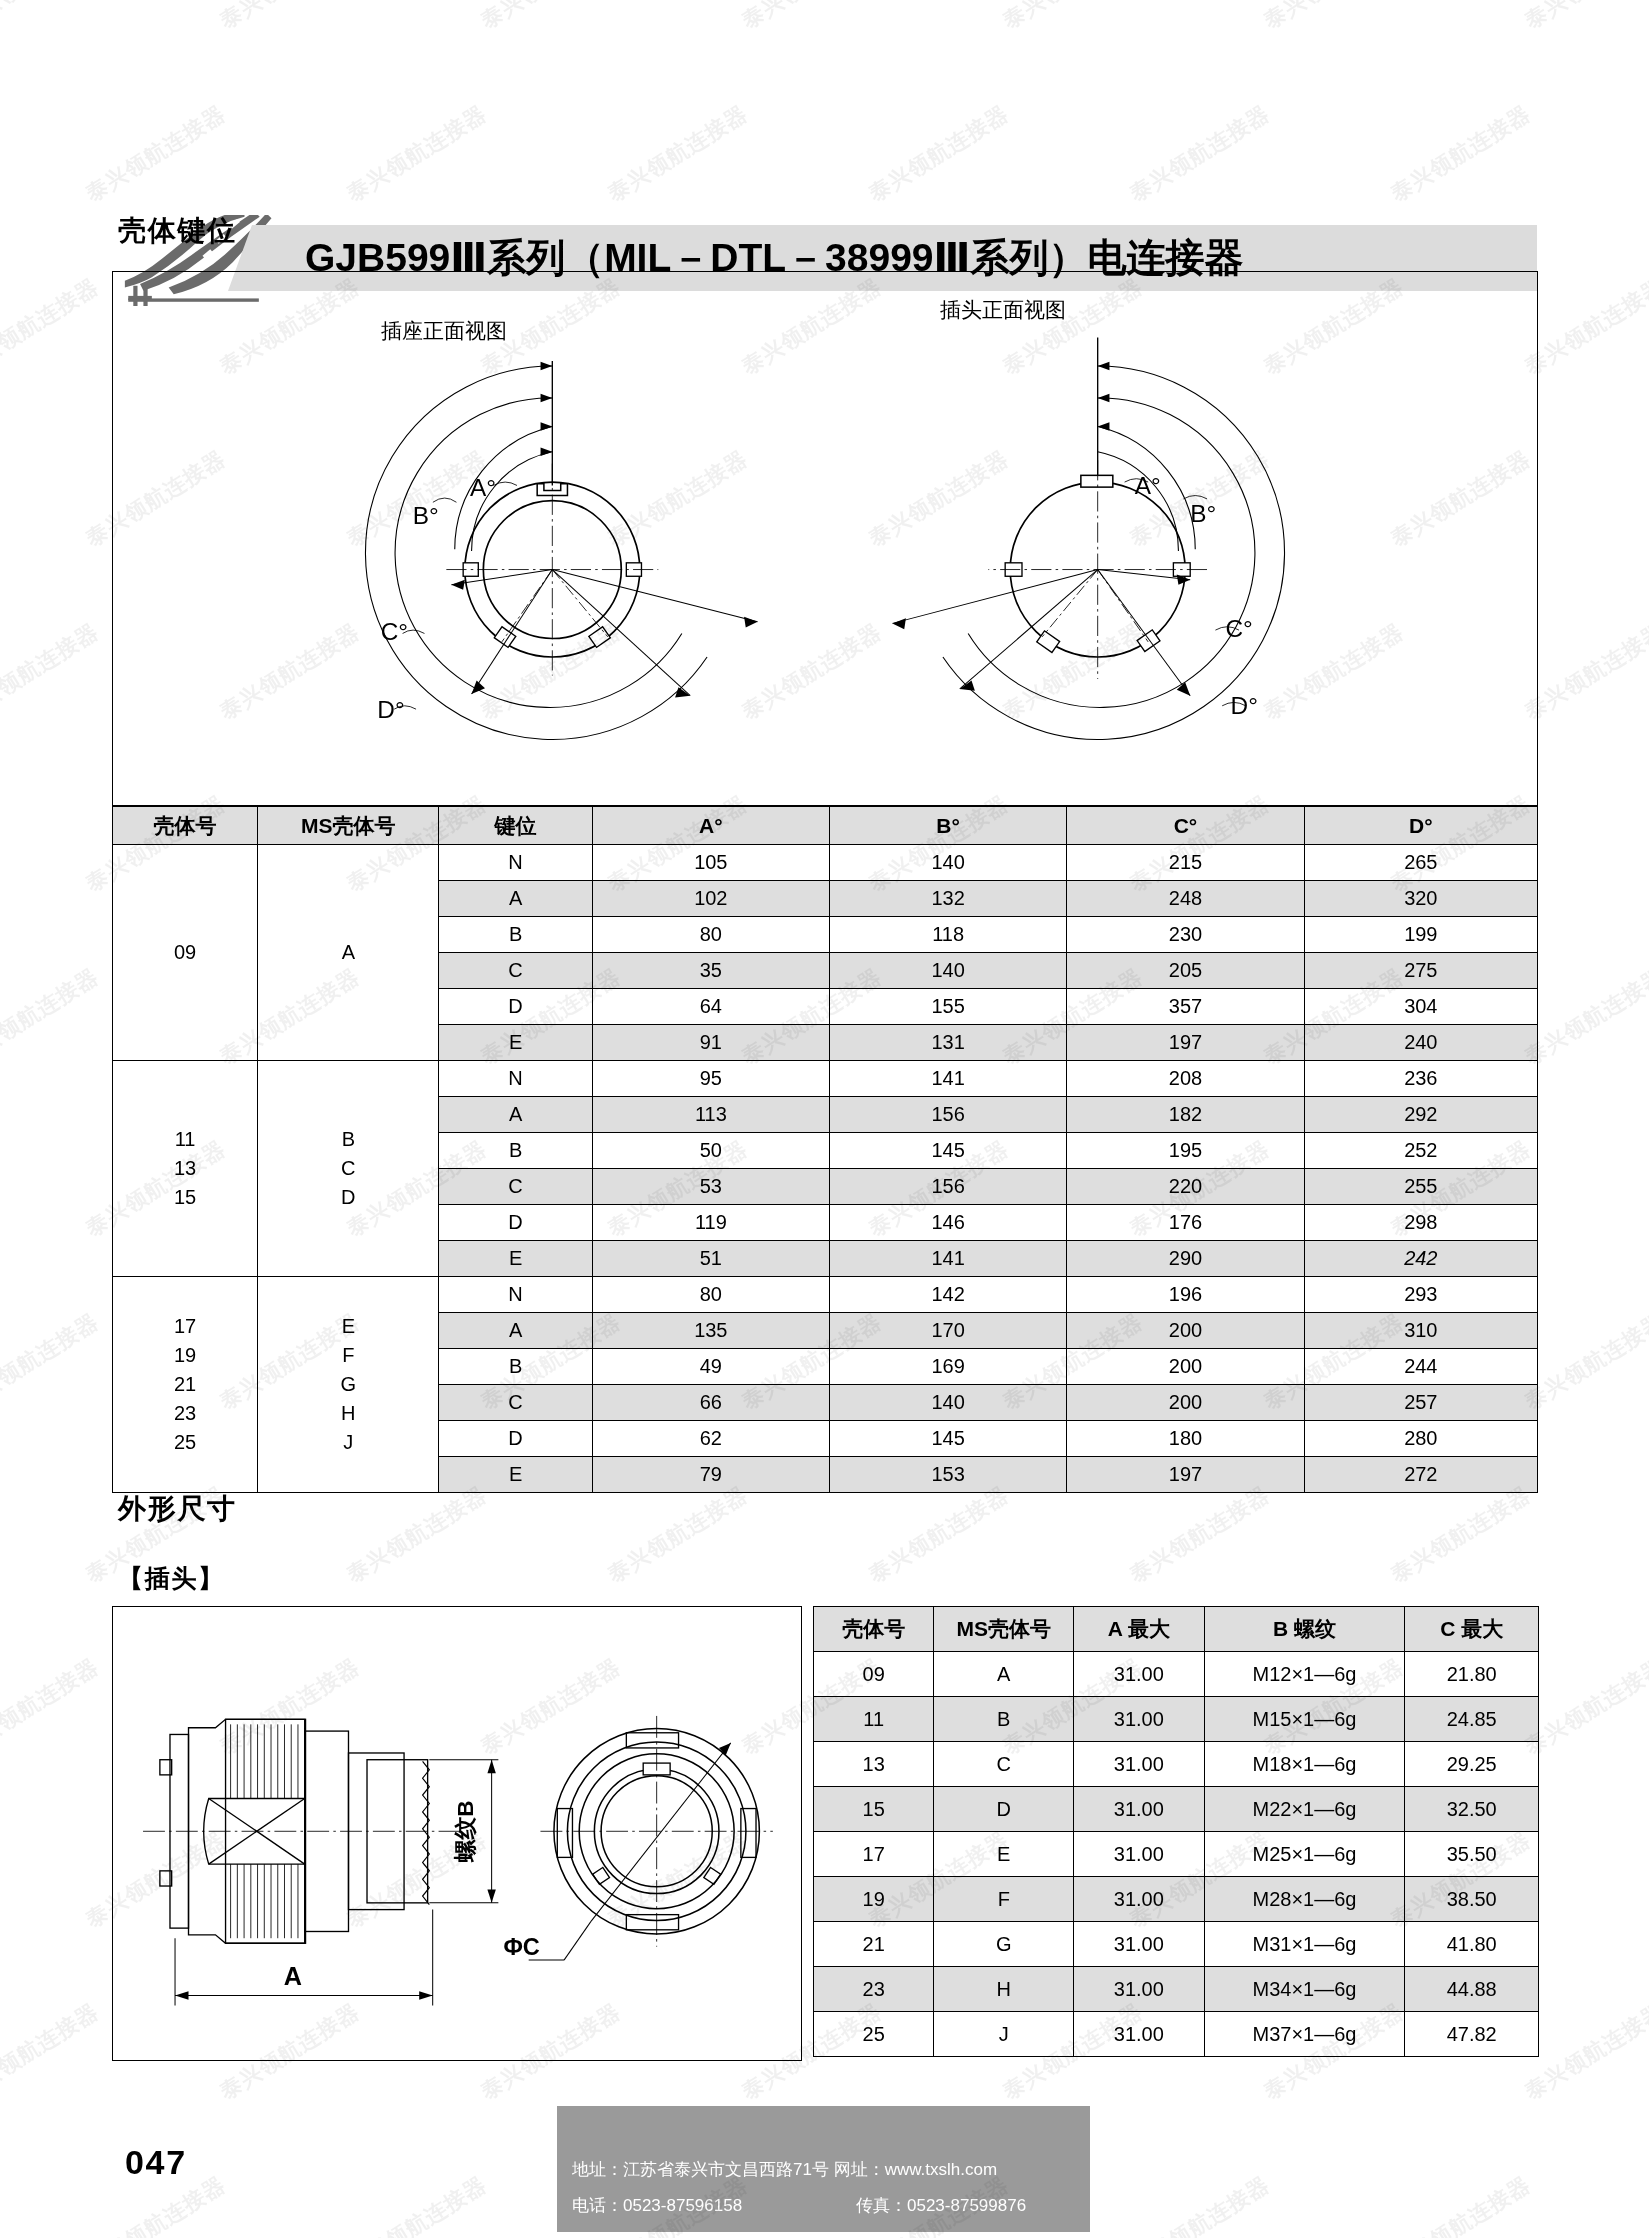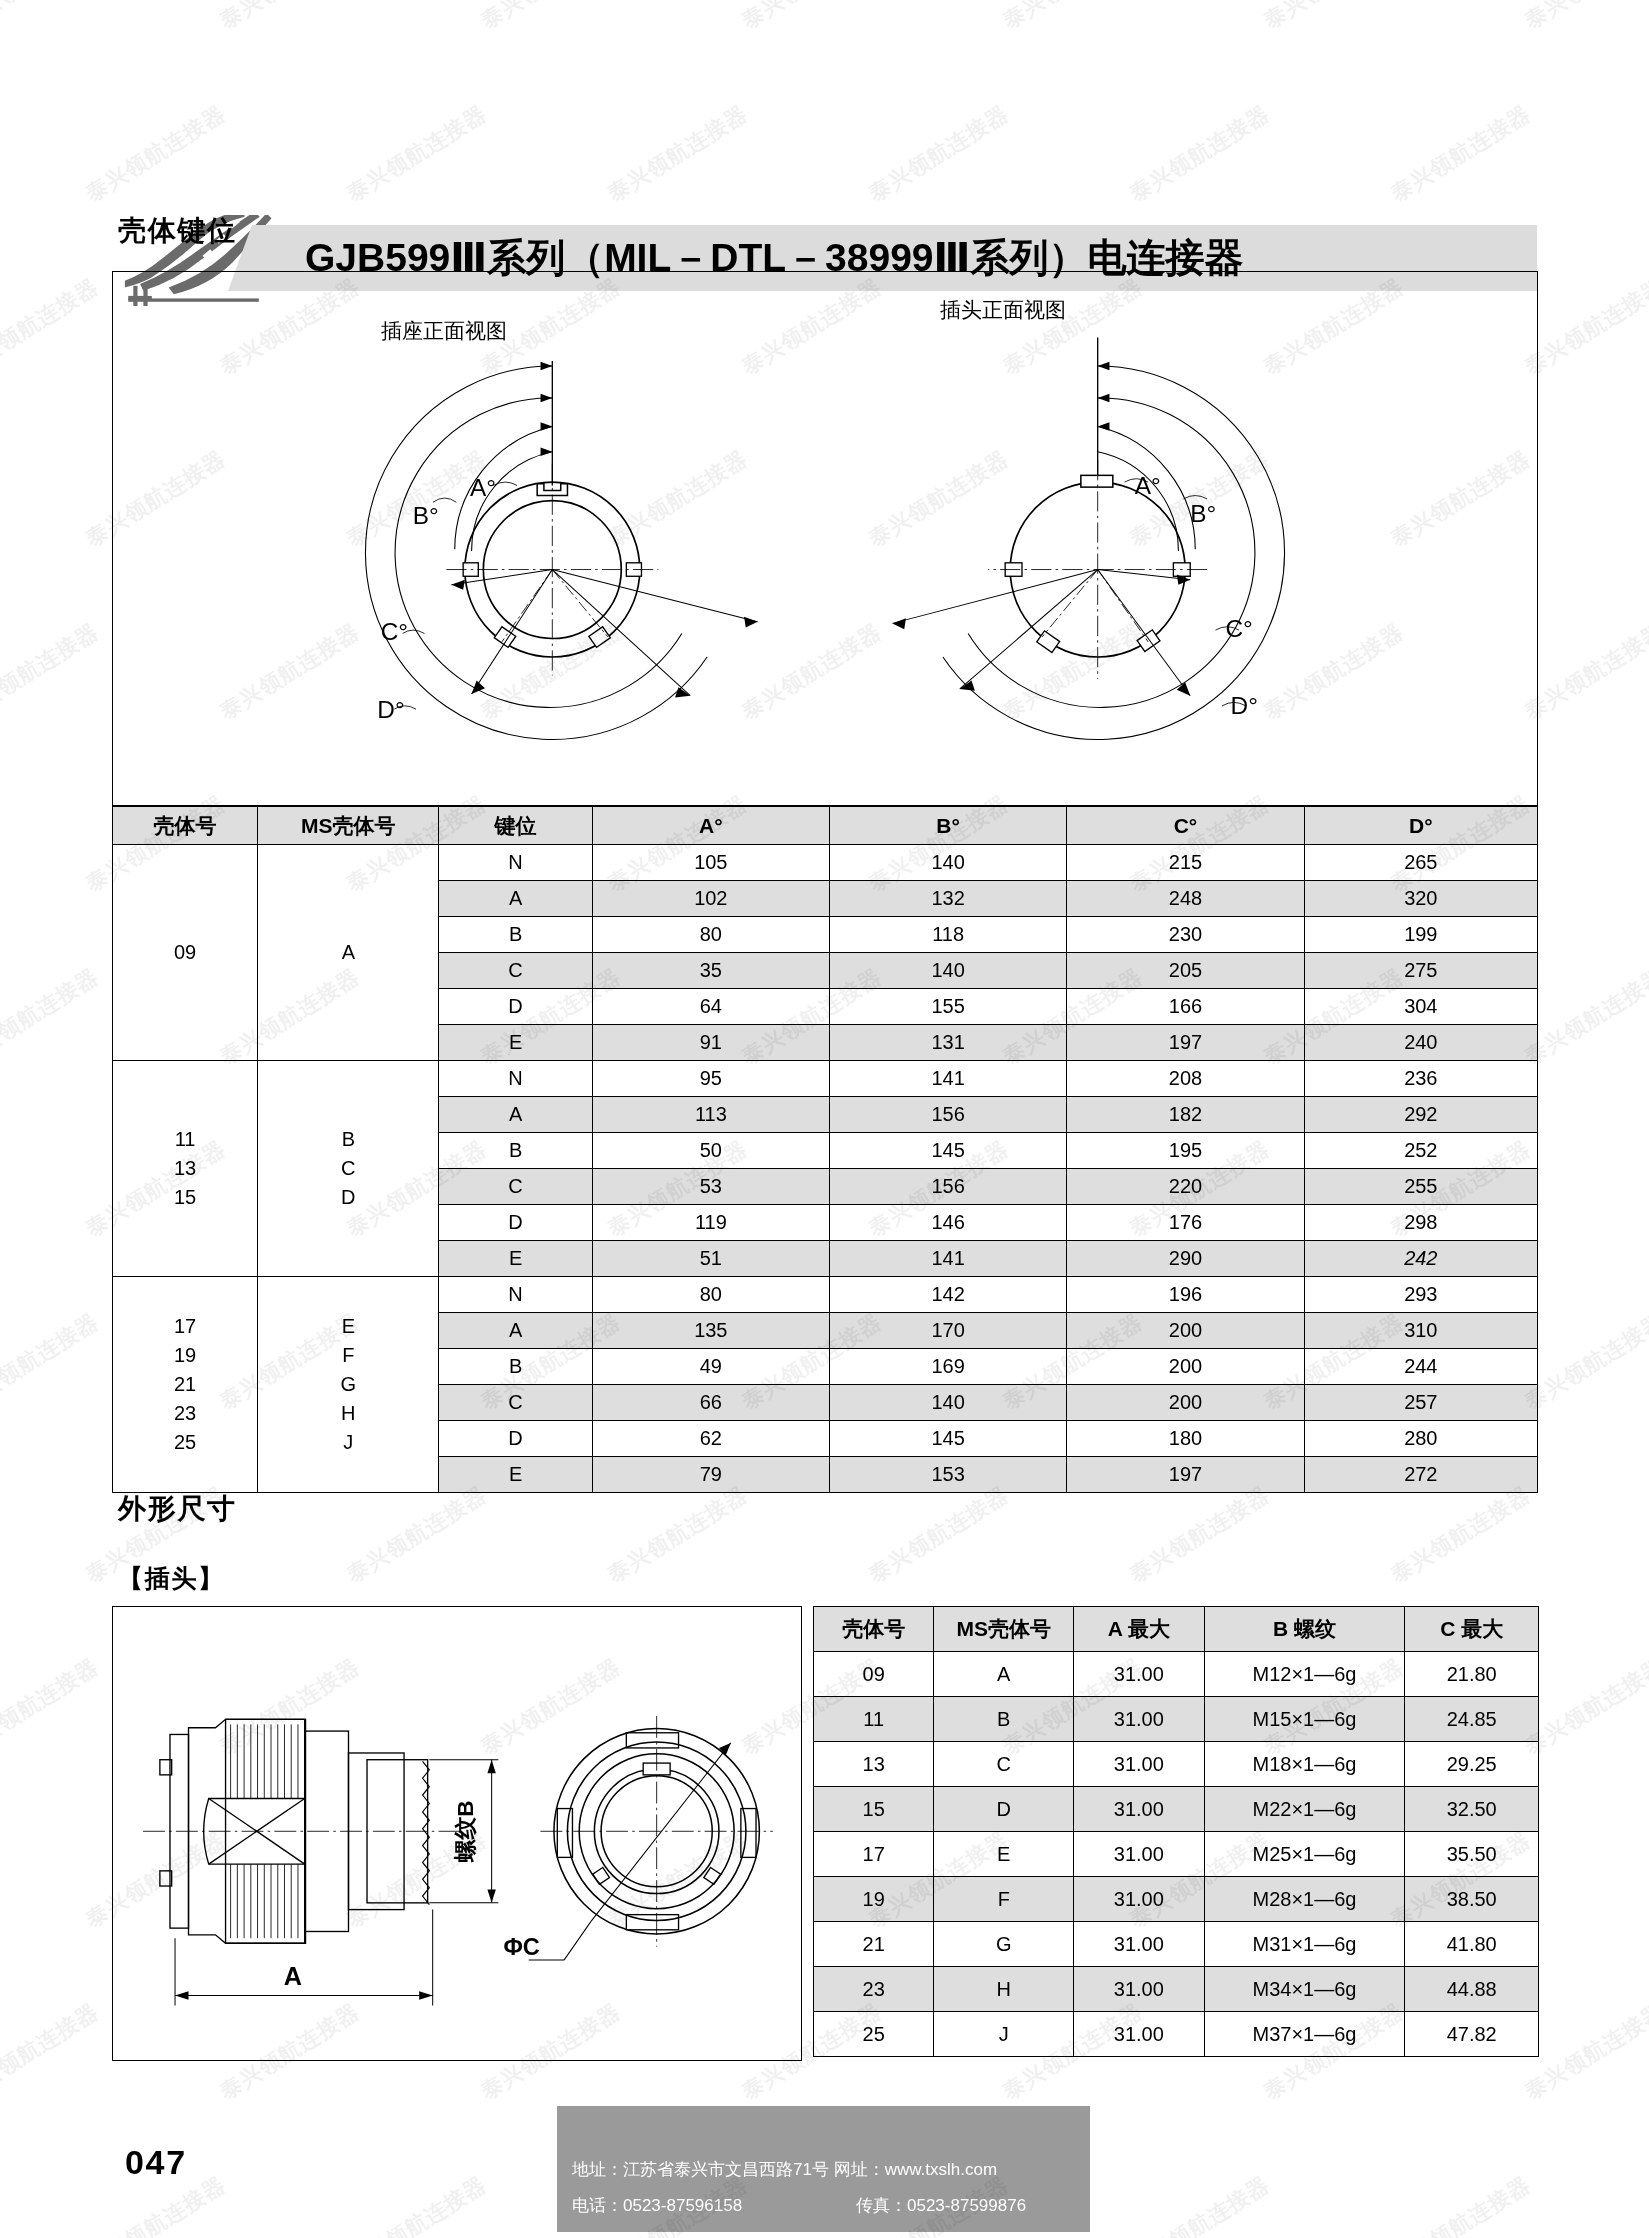--- a/index.html
+++ b/index.html
@@ -391,21 +391,21 @@
         <td style="height:35px;border-right:1.7px solid #000;">C</td>
         <td style="">35</td>
         <td style="">140</td>
         <td style="">205</td>
         <td style="">275</td>
       </tr>
       <tr class="">
         <td style="height:35px;border-right:1.7px solid #000;">D</td>
         <td style="">64</td>
         <td style="">155</td>
-        <td style="">166</td>
+        <td style="">357</td>
         <td style="">304</td>
       </tr>
       <tr class="shaded">
         <td style="height:35px;border-right:1.7px solid #000;border-bottom:1.7px solid #000;">E</td>
         <td style="border-bottom:1.7px solid #000;">91</td>
         <td style="border-bottom:1.7px solid #000;">131</td>
         <td style="border-bottom:1.7px solid #000;">197</td>
         <td style="border-bottom:1.7px solid #000;">240</td>
       </tr>
       <tr class="">

